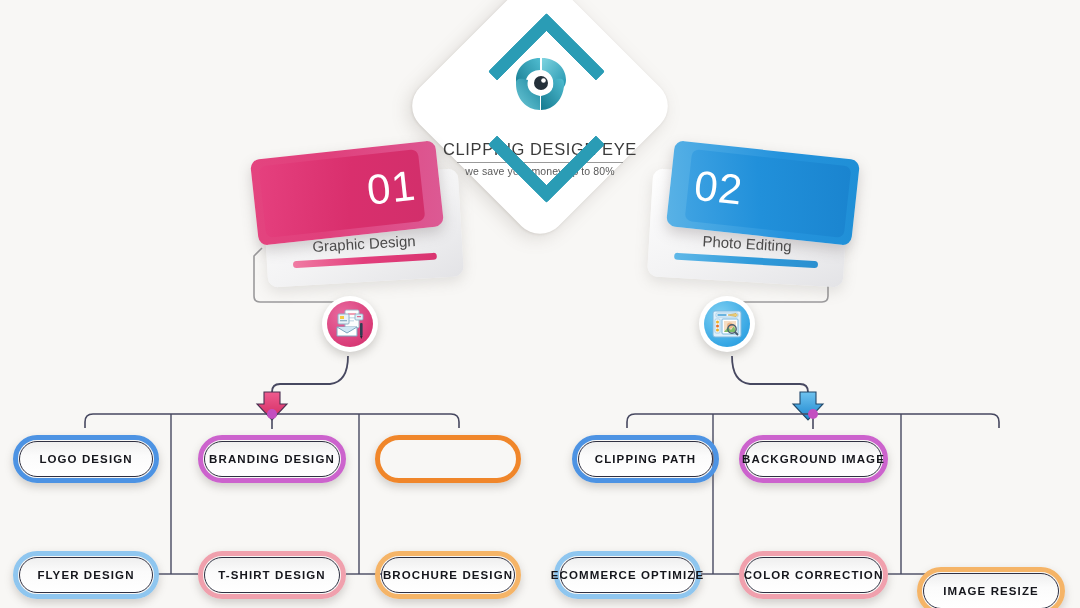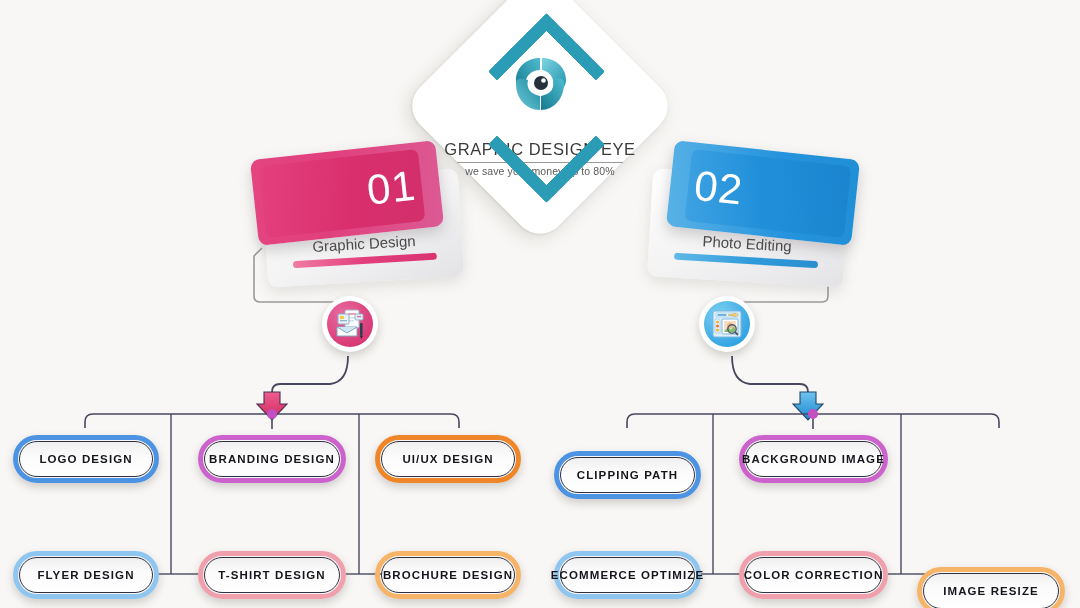--- a/index.html
+++ b/index.html
@@ -336,21 +336,21 @@
         <path d="M32 6 C18 6 8 16 8 28 C8 36 14 40 20 38 C14 30 20 18 32 18 Z" fill="url(#bladeB)"></path>
         <path d="M58 28 C58 16 48 6 34 6 L34 18 C44 20 48 30 44 38 C52 40 58 36 58 28 Z" fill="url(#bladeA)"></path>
         <path d="M8 32 C8 46 18 58 32 58 L32 44 C22 42 18 36 20 28 C12 26 8 26 8 32 Z" fill="url(#bladeC)"></path>
         <path d="M56 32 C56 46 46 58 33 58 L33 44 C43 42 47 36 45 28 C53 26 56 26 56 32 Z" fill="url(#bladeB)"></path>
         <ellipse cx="33" cy="31" rx="12" ry="8" fill="#ffffff" opacity="0.92"></ellipse>
         <circle cx="33" cy="31" r="7" fill="#24303a"></circle>
         <circle cx="35.5" cy="28.5" r="2.3" fill="#ffffff"></circle>
       </svg>
       <div class="chev chev-bot"></div>
     </div>
-    <div id="logo-title">GRAPHIC DESIGN EYE</div>
+    <div id="logo-title">CLIPPING DESIGN EYE</div>
     <div id="logo-rule"></div>
     <div id="logo-sub">we save your money up to 80%</div>
   </div>
 
   <div id="step1" class="step">
     <div class="card-white">
       <div class="cap">Graphic Design</div>
       <div class="bar"></div>
     </div>
     <div class="card-color">
@@ -418,26 +418,23 @@
     </div>
   </div>
   <div class="pill" style="left:13px;  top:435px; width:146px;">
     <div class="ring" style="border-color:#4d93e3;"></div>
     <div class="core">
       <span class="lbl">LOGO DESIGN</span>
     </div>
   </div>
   <div class="pill" style="left:375px; top:435px; width:146px;">
     <div class="ring" style="border-color:#f0862a;"></div>
-    <div class="core">
-      <span class="lbl">UI/UX DESIGN</span>
-    </div>
-  </div>
-
-  <div class="pill" style="left:554px; top:435px; width:147px;margin-top:16px;">
+  </div>
+
+  <div class="pill" style="left:572px; top:435px; width:147px;">
     <div class="ring" style="border-color:#4d93e3;"></div>
     <div class="core">
       <span class="lbl">CLIPPING PATH</span>
     </div>
   </div>
   <div class="pill" style="left:739px; top:435px; width:149px;">
     <div class="ring" style="border-color:#cc63cd;"></div>
     <div class="core">
       <span class="lbl">BACKGROUND IMAGE</span>
     </div>

